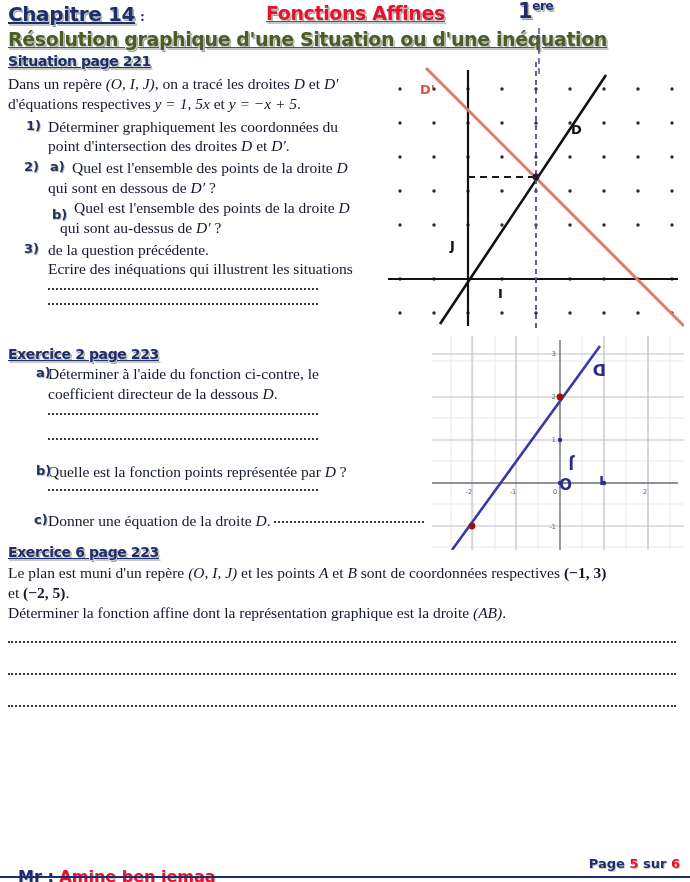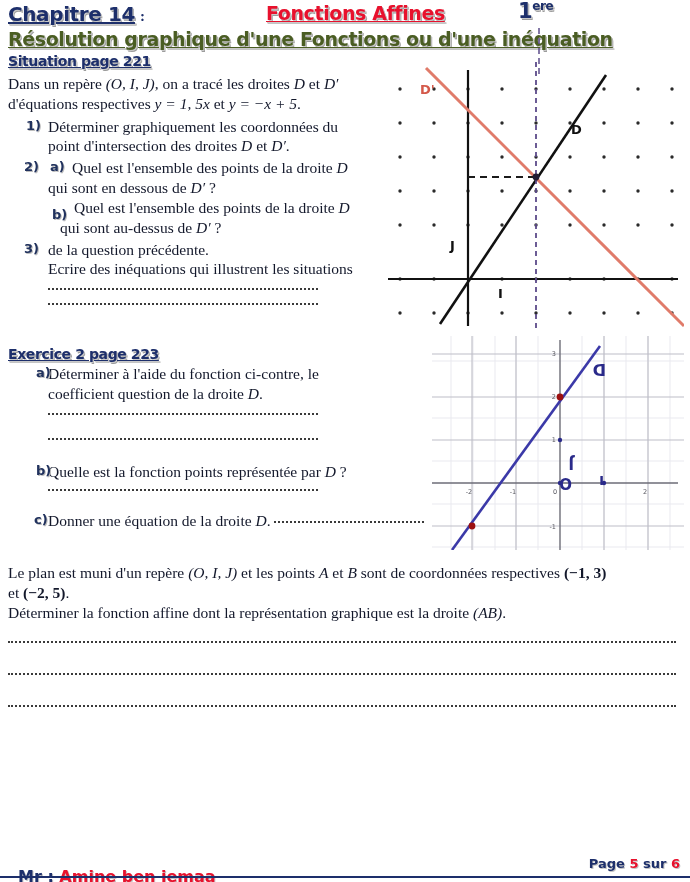--- a/index.html
+++ b/index.html
@@ -77,21 +77,21 @@
 <div class="page">
 
   <div class="row-title">
     <span class="hdg h-chapitre">Chapitre 14</span>
     <span class="h-colon" style="margin-left:5px;">:</span>
     <span class="mid hdg h-fonctions">Fonctions Affines</span>
     <span class="rgt hdg h-niveau"><span>1</span><sup>ere</sup></span>
   </div>
 
   <div class="line2">
-    <span class="hdg h-green">Résolution graphique d'une Fonctions ou d'une inéquation</span>
+    <span class="hdg h-green">Résolution graphique d'une Situation ou d'une inéquation</span>
   </div>
 
   <div class="line3">
     <span class="hdg h-sub">Situation page 221</span>
   </div>
 
   <div style="position:absolute;left:538px;top:28px;width:0;height:46px;
               border-left:2px dashed #5c4b8a;opacity:.75;"></div>
 
   <div class="blk body-txt" style="left:8px; top:74px; width:378px;">
@@ -230,21 +230,21 @@
 
   <div class="blk" style="left:8px; top:345px;">
     <span class="hdg h-sub">Exercice 2 page 223</span>
   </div>
 
   <div class="blk body-txt" style="left:8px; top:364px; width:400px;">
     <div style="position:relative; padding-left:40px;">
       <span class="num" style="position:absolute;left:28px;top:1px;">a)</span>
       <div>Déterminer à l'aide du fonction ci-contre, le</div>
       <div>
-        <span>coefficient question de la droite </span><span class="mb">D</span><span>.</span>
+        <span>coefficient directeur de la dessous </span><span class="mb">D</span><span>.</span>
       </div>
     </div>
     <div class="dots" style="margin:9px 0 0 40px; width:270px;"></div>
     <div class="dots" style="margin:23px 0 0 40px; width:270px;"></div>
 
     <div style="position:relative; padding-left:40px; margin-top:22px;">
       <span class="num" style="position:absolute;left:28px;top:1px;">b)</span>
       <div>
         <span>Quelle est la fonction points représentée par </span><span class="mb">D</span><span> ?</span>
       </div>
@@ -315,20 +315,23 @@
       <circle cx="128" cy="147" r="2.2" fill="#2a2a8a"></circle>
       <circle cx="172" cy="147" r="2.2" fill="#2a2a8a"></circle>
 
       <text x="174" y="28" class="hand" font-size="16" fill="#2a2a8a" transform="rotate(180 174 28)">D</text>
       <text x="142" y="122" class="hand" font-size="15" fill="#2a2a8a" transform="rotate(180 142 122)">J</text>
       <text x="140" y="142" class="hand" font-size="15" fill="#2a2a8a" transform="rotate(180 140 142)">O</text>
       <text x="172" y="140" class="hand" font-size="13" fill="#2a2a8a" transform="rotate(180 172 140)">I</text>
     </svg>
   </div>
 
+  <div class="blk" style="left:8px; top:543px;">
+    <span class="hdg h-sub">Exercice 6 page 223</span>
+  </div>
 
   <div class="blk body-txt" style="left:8px; top:563px; width:674px;">
     <div>
       <span>Le plan est muni d'un repère </span><span class="mb">(O, I, J)</span><span> et les points </span><span class="mb">A</span><span> et </span><span class="mb">B</span><span> sont de coordonnées respectives </span><span class="mbn">(−1, 3)</span>
     </div>
     <div>
       <span>et </span><span class="mbn">(−2, 5)</span><span>.</span>
     </div>
     <div>
       <span>Déterminer la fonction affine dont la représentation graphique est la droite </span><span class="mb">(AB)</span><span>.</span>

